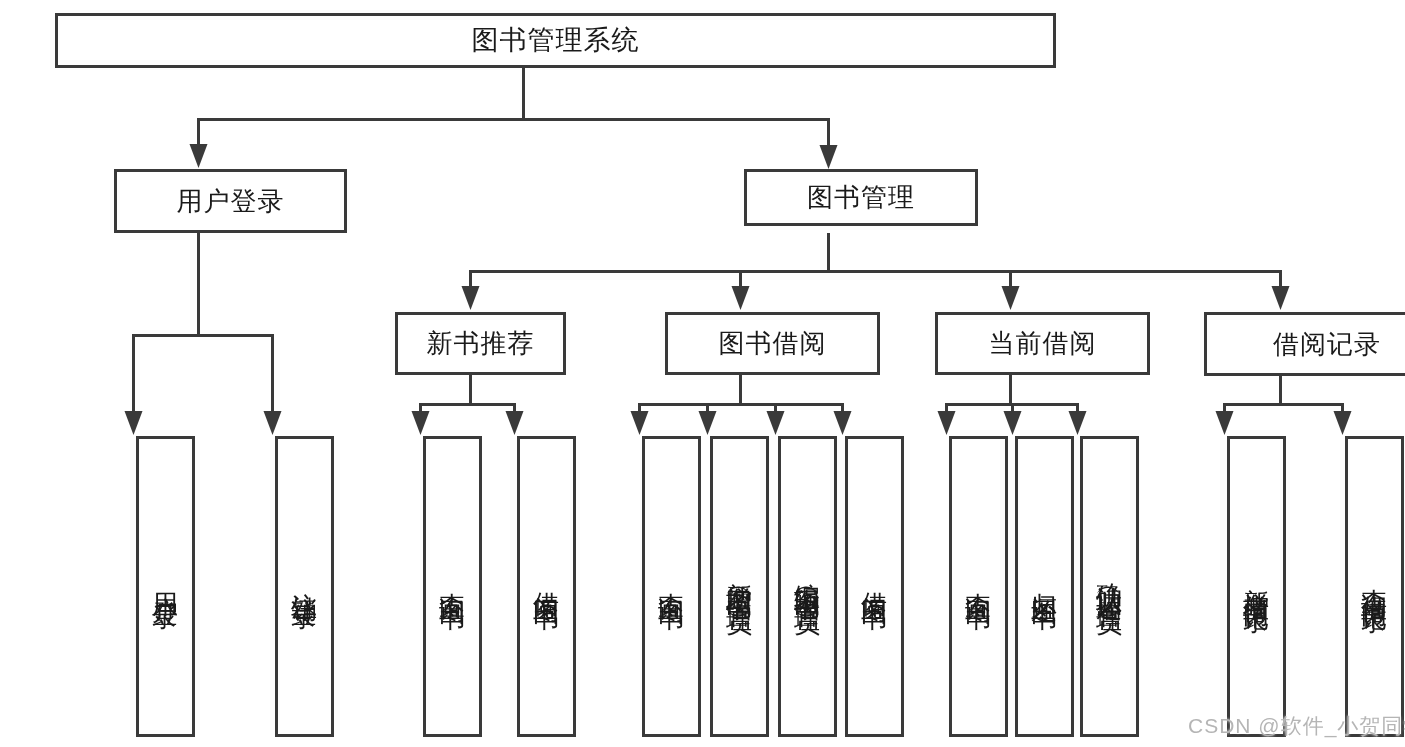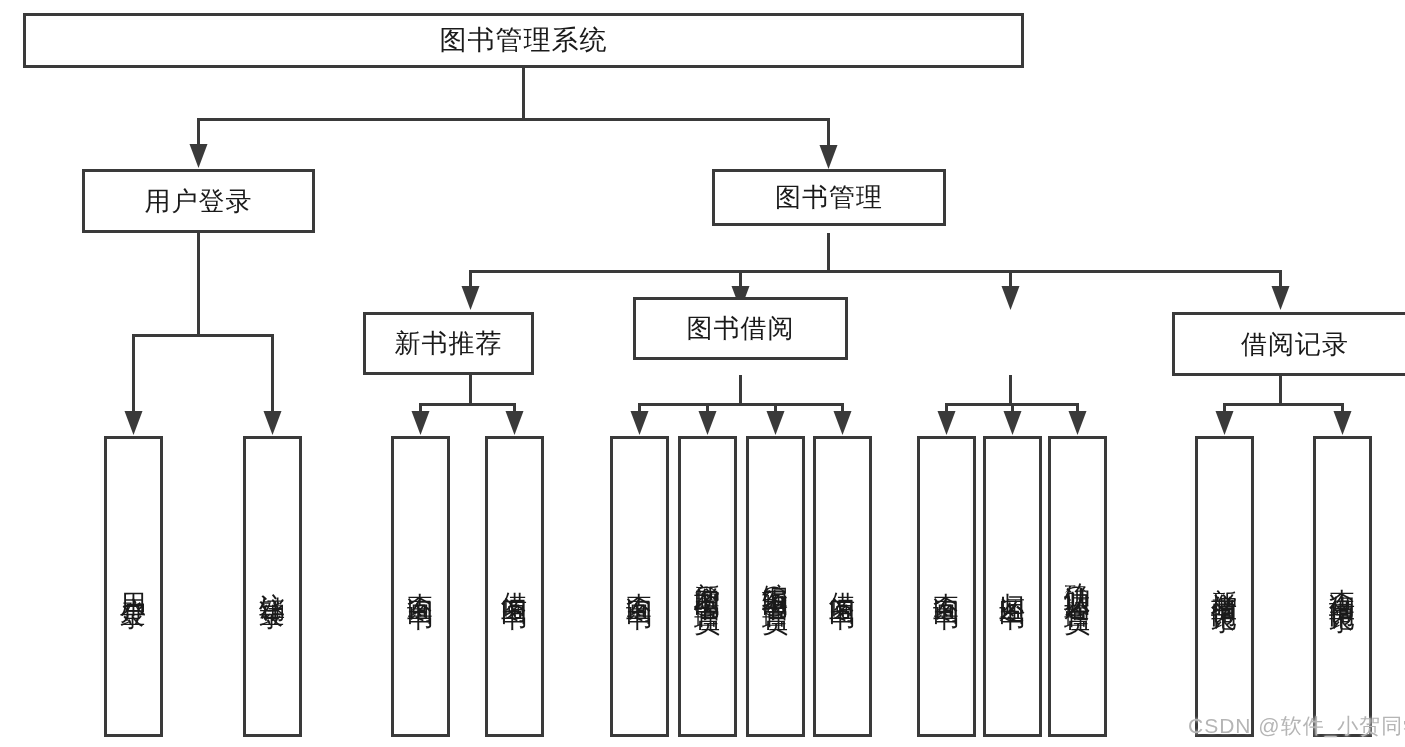--- a/index.html
+++ b/index.html
@@ -18,20 +18,21 @@
     border:3px solid #3a3a3a;
     background:#fff;
     display:flex;
     align-items:center;
     justify-content:center;
     z-index:2;
     font-size:26px;
     line-height:1.1;
     letter-spacing:1px;
     white-space:nowrap;
+    margin-left:32px;
   }
   .box.root{font-size:27px;}
   .box.v{
     writing-mode:vertical-rl;
     text-orientation:mixed;
     font-size:26px;
     letter-spacing:4px;
     white-space:normal;
     padding-bottom:14px;
     line-height:1;
@@ -110,21 +111,22 @@
       <polygon points="1333.5,411 1351.5,411 1342.5,435"></polygon>
     </g>
   </svg>
 
   <div class="box root" style="left:23px;top:13px;width:1001px;height:55px">图书管理系统</div>
 
   <div class="box" style="left:82px;top:169px;width:233px;height:64px">用户登录</div>
   <div class="box" style="left:712px;top:169px;width:234px;height:57px">图书管理</div>
 
   <div class="box" style="left:363px;top:312px;width:171px;height:63px">新书推荐</div>
-  <div class="box" style="left:633px;top:297px;width:215px;height:63px">图书借阅</div>
+  <div class="box" style="left:633px;top:312px;width:215px;height:63px">图书借阅</div>
+  <div class="box" style="left:903px;top:312px;width:215px;height:63px">当前借阅</div>
   <div class="box" style="left:1172px;top:312px;width:246px;height:64px">借阅记录</div>
 
   <div class="box v" style="left:104px;top:436px;width:59px;height:301px">用户登录</div>
   <div class="box v" style="left:243px;top:436px;width:59px;height:301px">注销登录</div>
 
   <div class="box v" style="left:391px;top:436px;width:59px;height:301px">查询图书</div>
   <div class="box v" style="left:485px;top:436px;width:59px;height:301px">借阅图书</div>
 
   <div class="box v" style="left:610px;top:436px;width:59px;height:301px">查询图书</div>
   <div class="box v" style="left:678px;top:436px;width:59px;height:301px">新增图书（管理员）</div>

